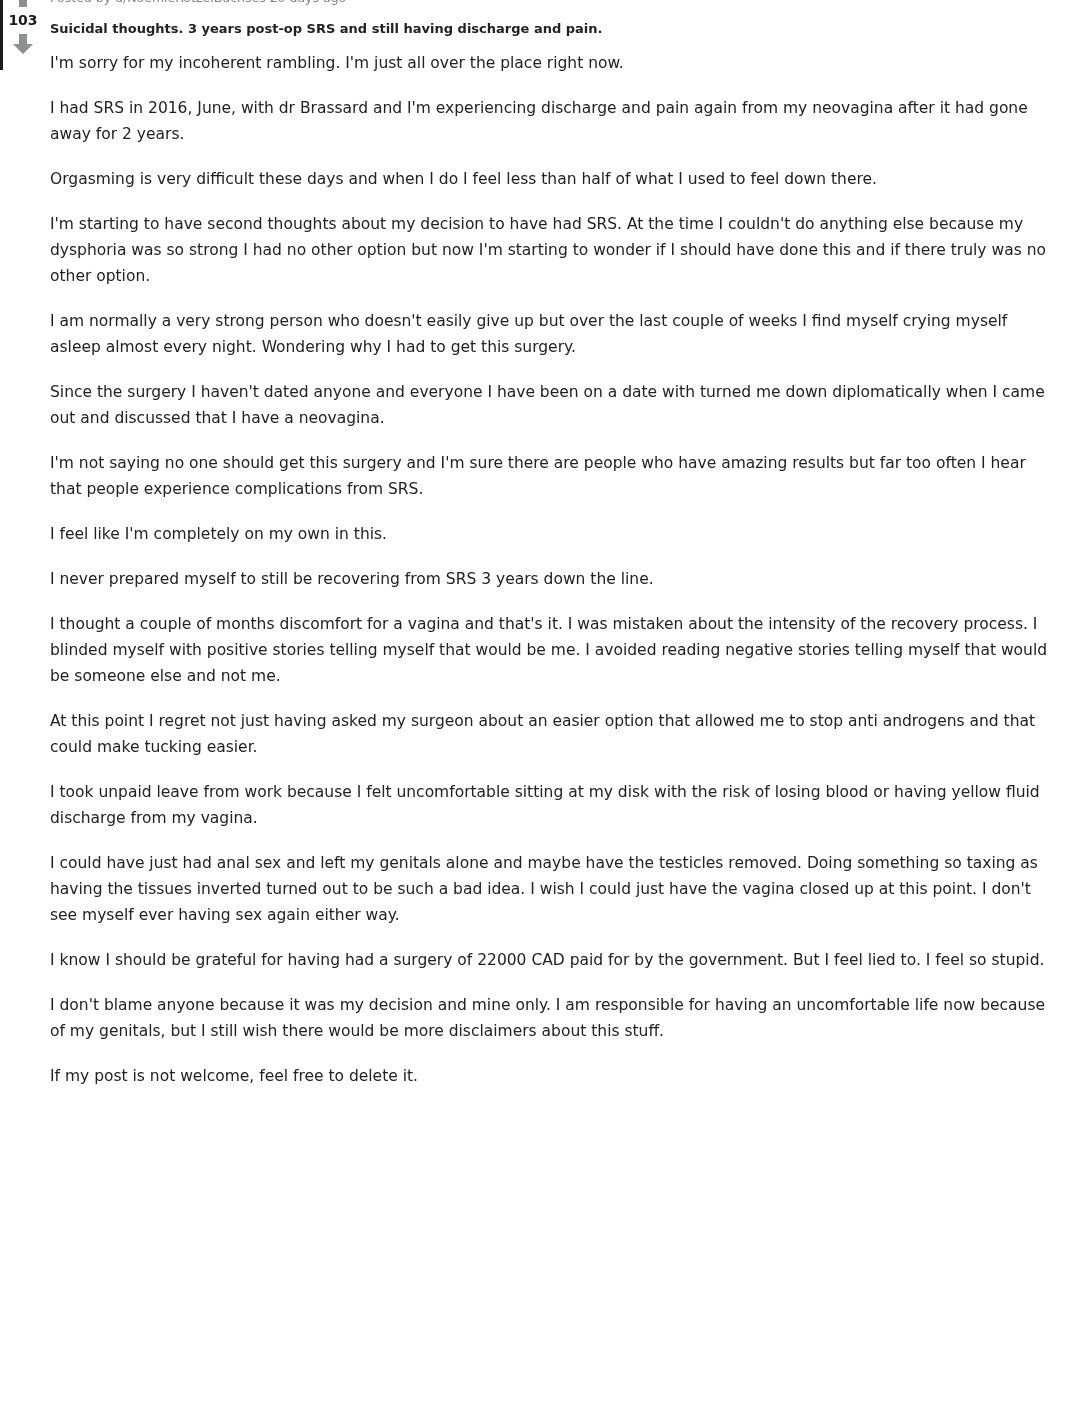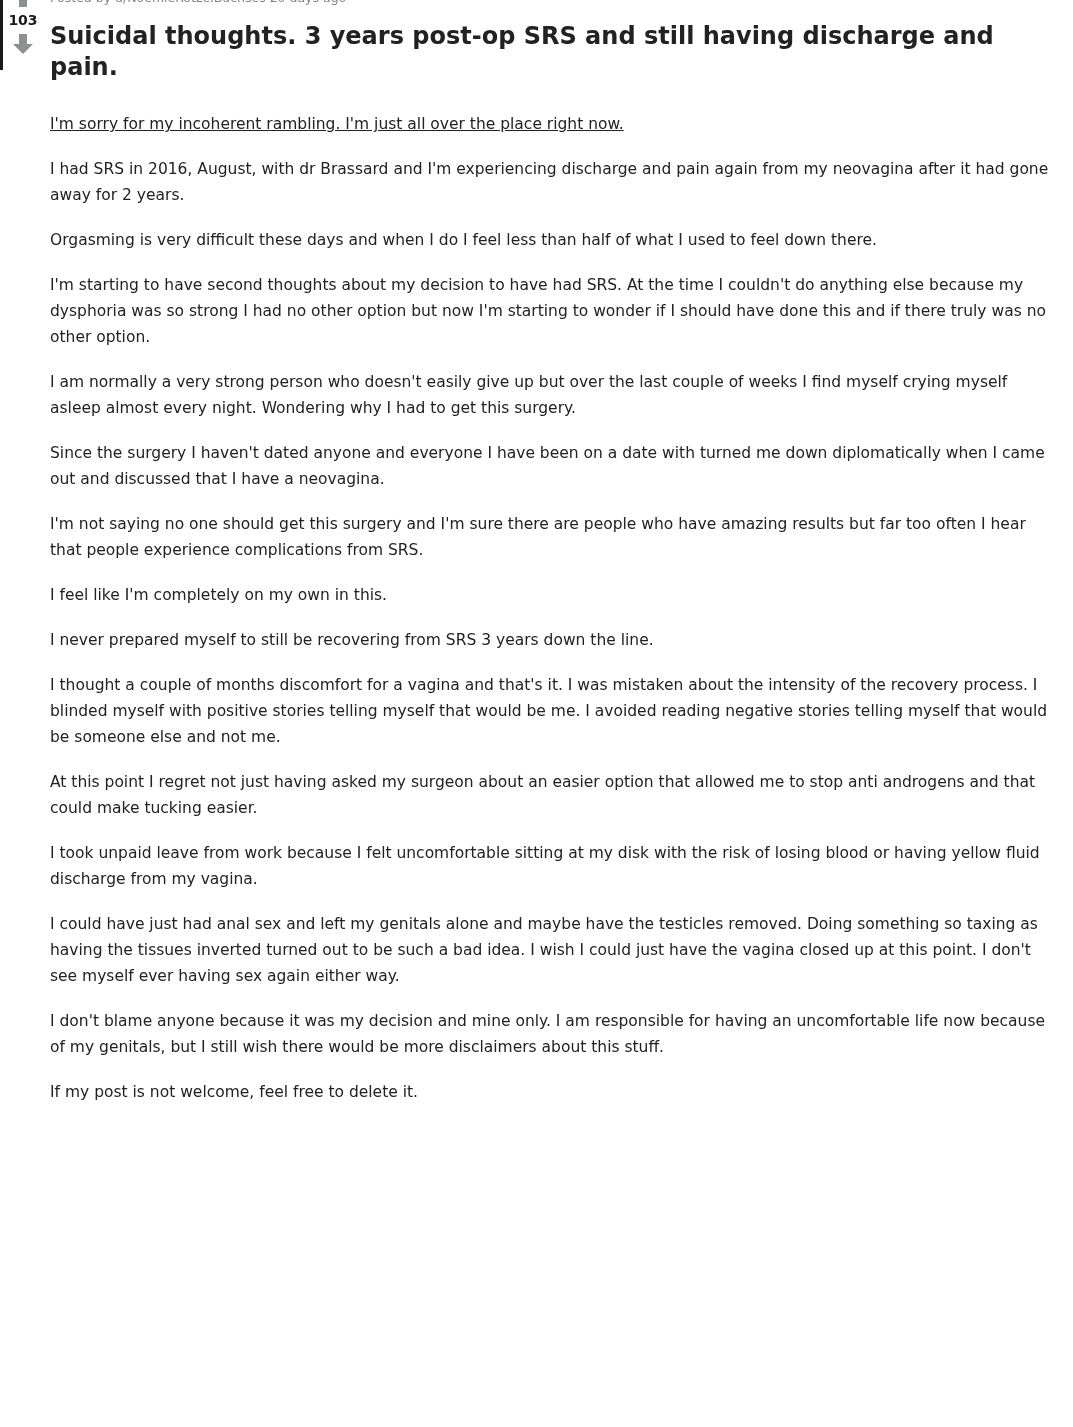--- a/index.html
+++ b/index.html
@@ -68,35 +68,34 @@
     overflow: hidden;
   }
   .meta {
     margin-top: -10px;
     font-size: 12.5px;
     color: #848484;
     white-space: nowrap;
   }
   .meta .user-link { color: #848484; text-decoration: none; }
   .post-title {
-    font-size: 24px;
+    font-size: 13px;
     font-weight: 700;
     color: #222222;
     margin: 14px 0 0 0;
     line-height: 1.3;
   }
   .post-body p {
     font-size: 15.5px;
     line-height: 26px;
     color: #222222;
     margin: 19px 0 0 0;
   }
   .post-body p:first-child {
-    margin-top: 28px;
-    text-decoration: underline;
+    margin-top: 12px;
   }
 </style>
 </head>
 <body>
 
 <div class="page">
   <div class="edge-line"></div>
 
   <div class="post">
 
@@ -128,31 +127,32 @@
           <a href="#" class="user-link">u/NoemieRotzelBuchses</a>
           <span> </span>
           <span>20 days ago</span>
         </div>
       </div>
 
       <h1 class="post-title">Suicidal thoughts. 3 years post-op SRS and still having discharge and pain.</h1>
 
       <div class="post-body">
           <p>I'm sorry for my incoherent rambling. I'm just all over the place right now.</p>
-          <p>I had SRS in 2016, August, with dr Brassard and I'm experiencing discharge and pain again from my neovagina after it had gone away for 2 years.</p>
+          <p>I had SRS in 2016, June, with dr Brassard and I'm experiencing discharge and pain again from my neovagina after it had gone away for 2 years.</p>
           <p>Orgasming is very difficult these days and when I do I feel less than half of what I used to feel down there.</p>
           <p>I'm starting to have second thoughts about my decision to have had SRS. At the time I couldn't do anything else because my dysphoria was so strong I had no other option but now I'm starting to wonder if I should have done this and if there truly was no other option.</p>
           <p>I am normally a very strong person who doesn't easily give up but over the last couple of weeks I find myself crying myself asleep almost every night. Wondering why I had to get this surgery.</p>
           <p>Since the surgery I haven't dated anyone and everyone I have been on a date with turned me down diplomatically when I came out and discussed that I have a neovagina.</p>
           <p>I'm not saying no one should get this surgery and I'm sure there are people who have amazing results but far too often I hear that people experience complications from SRS.</p>
           <p>I feel like I'm completely on my own in this.</p>
           <p>I never prepared myself to still be recovering from SRS 3 years down the line.</p>
           <p>I thought a couple of months discomfort for a vagina and that's it. I was mistaken about the intensity of the recovery process. I blinded myself with positive stories telling myself that would be me. I avoided reading negative stories telling myself that would be someone else and not me.</p>
           <p>At this point I regret not just having asked my surgeon about an easier option that allowed me to stop anti androgens and that could make tucking easier.</p>
           <p>I took unpaid leave from work because I felt uncomfortable sitting at my disk with the risk of losing blood or having yellow fluid discharge from my vagina.</p>
           <p>I could have just had anal sex and left my genitals alone and maybe have the testicles removed. Doing something so taxing as having the tissues inverted turned out to be such a bad idea. I wish I could just have the vagina closed up at this point. I don't see myself ever having sex again either way.</p>
+          <p>I know I should be grateful for having had a surgery of 22000 CAD paid for by the government. But I feel lied to. I feel so stupid.</p>
           <p>I don't blame anyone because it was my decision and mine only. I am responsible for having an uncomfortable life now because of my genitals, but I still wish there would be more disclaimers about this stuff.</p>
           <p>If my post is not welcome, feel free to delete it.</p>
         </div>
     </div>
 
   </div>
 </div>
 
 </body></html>

